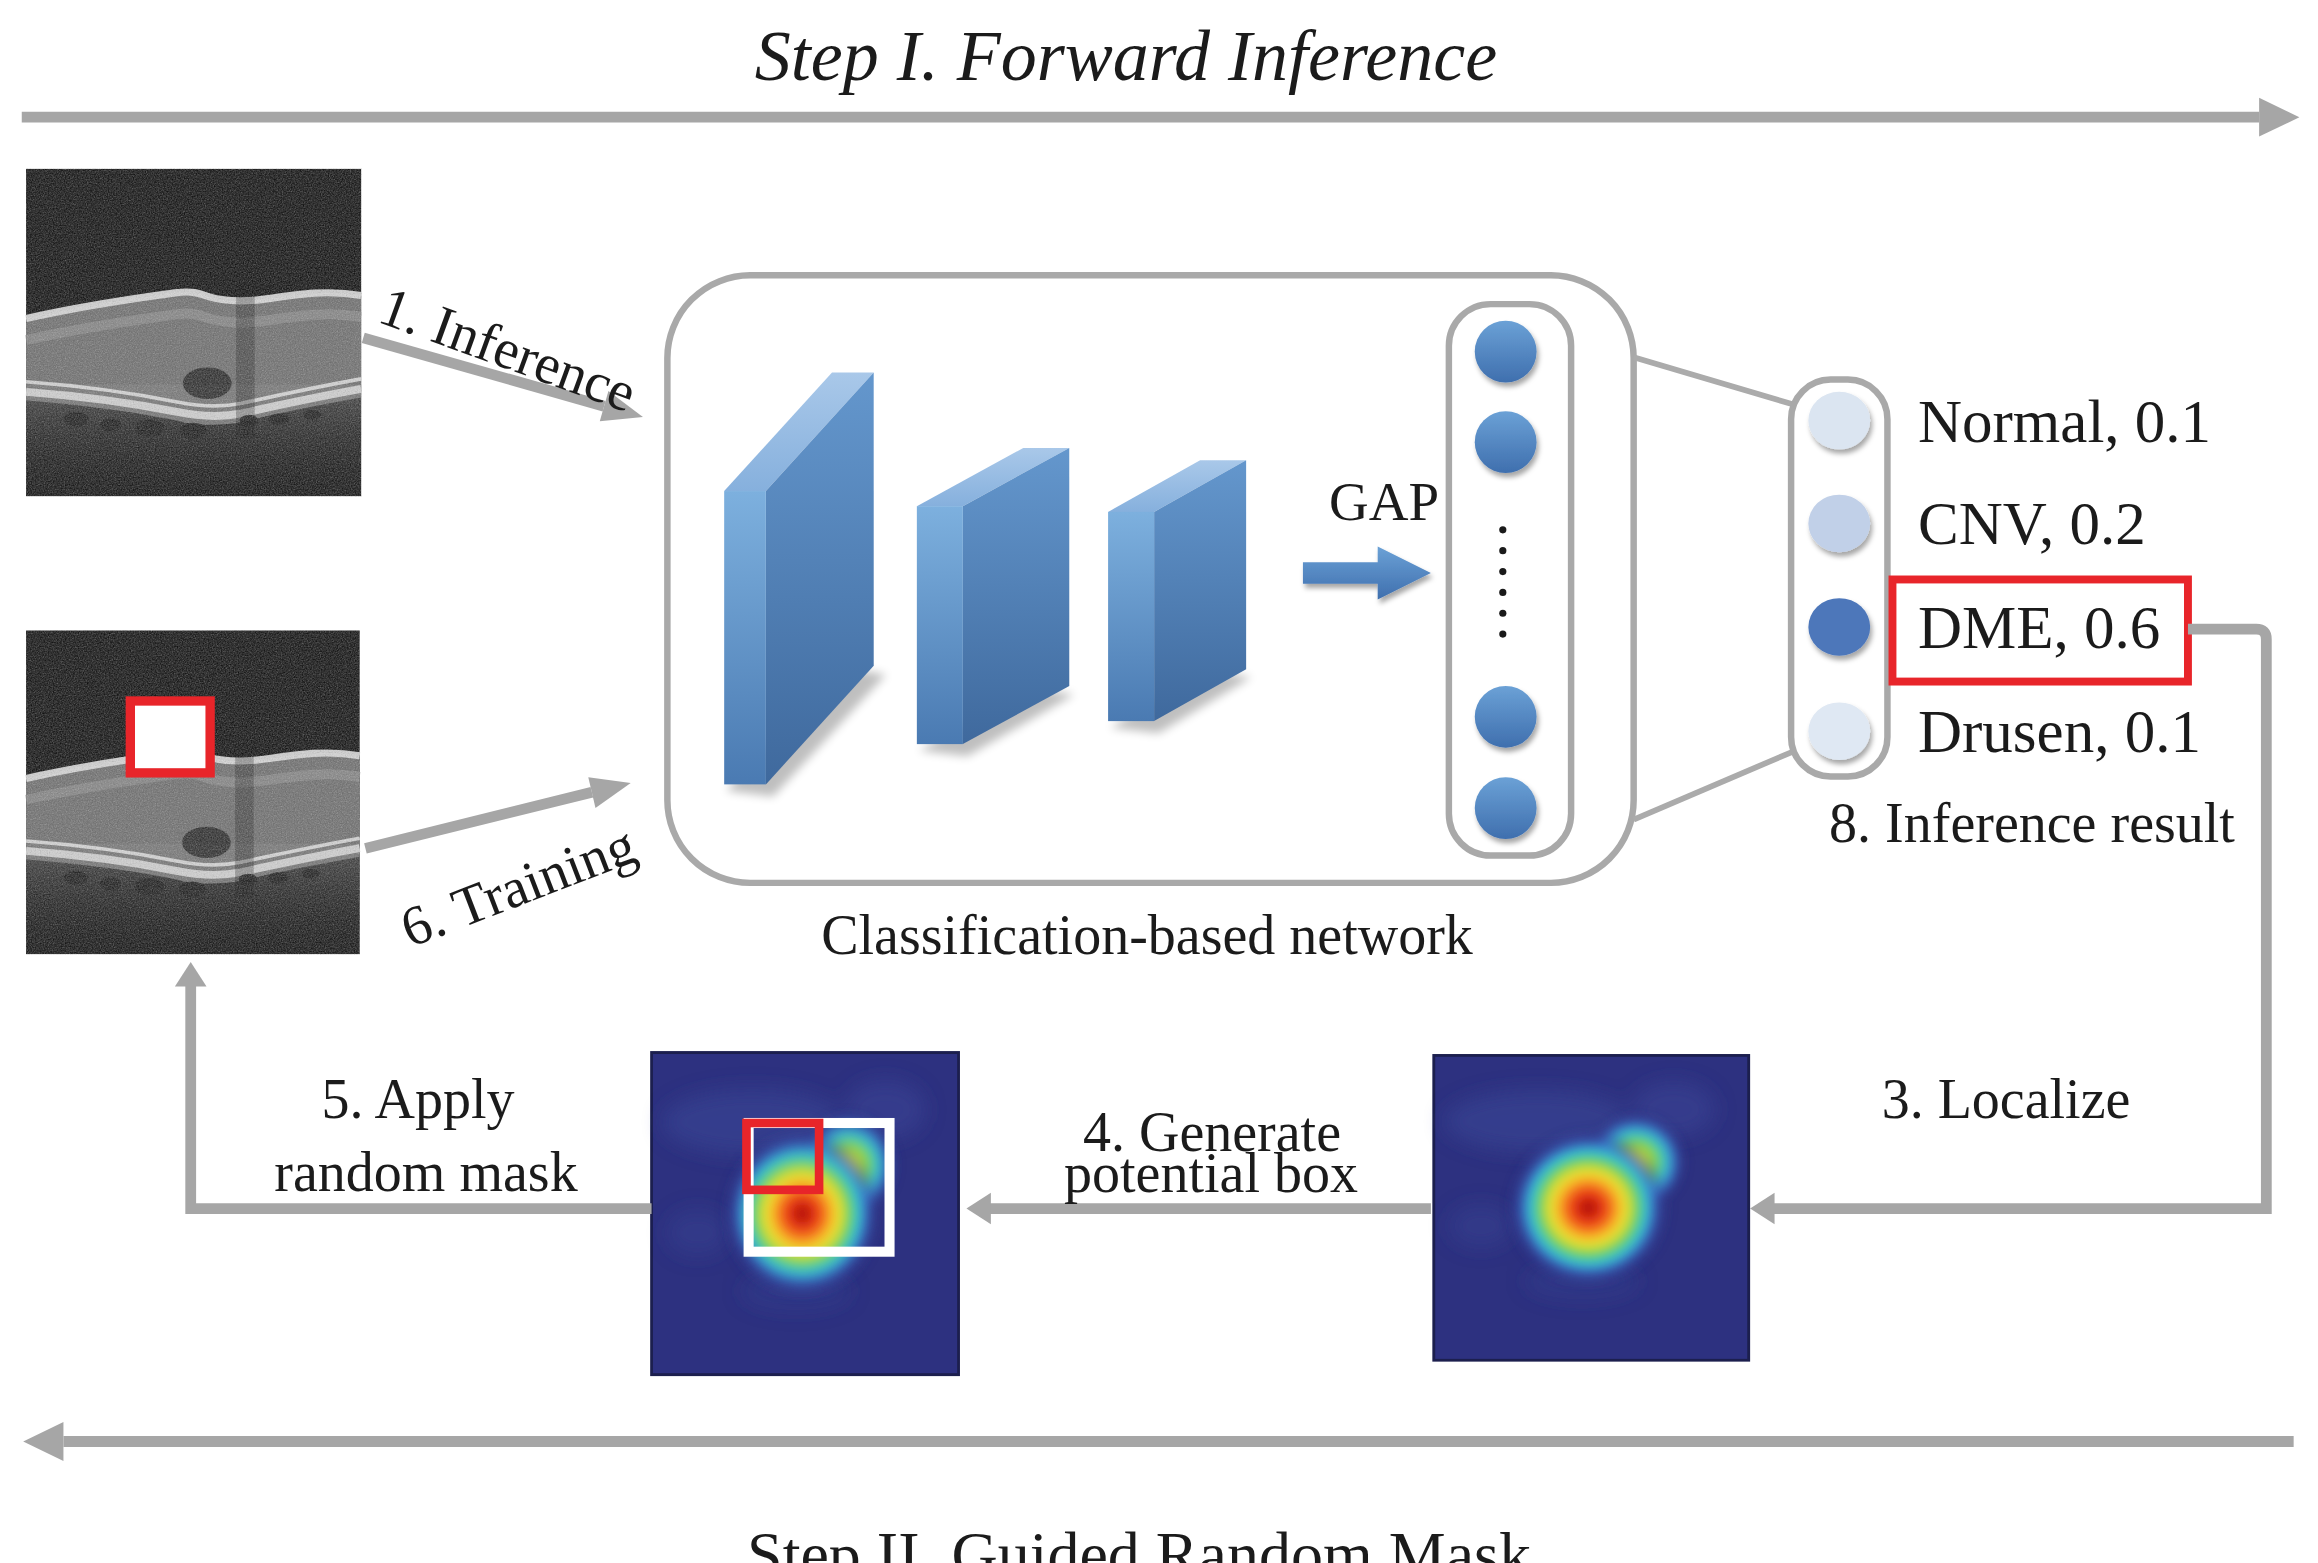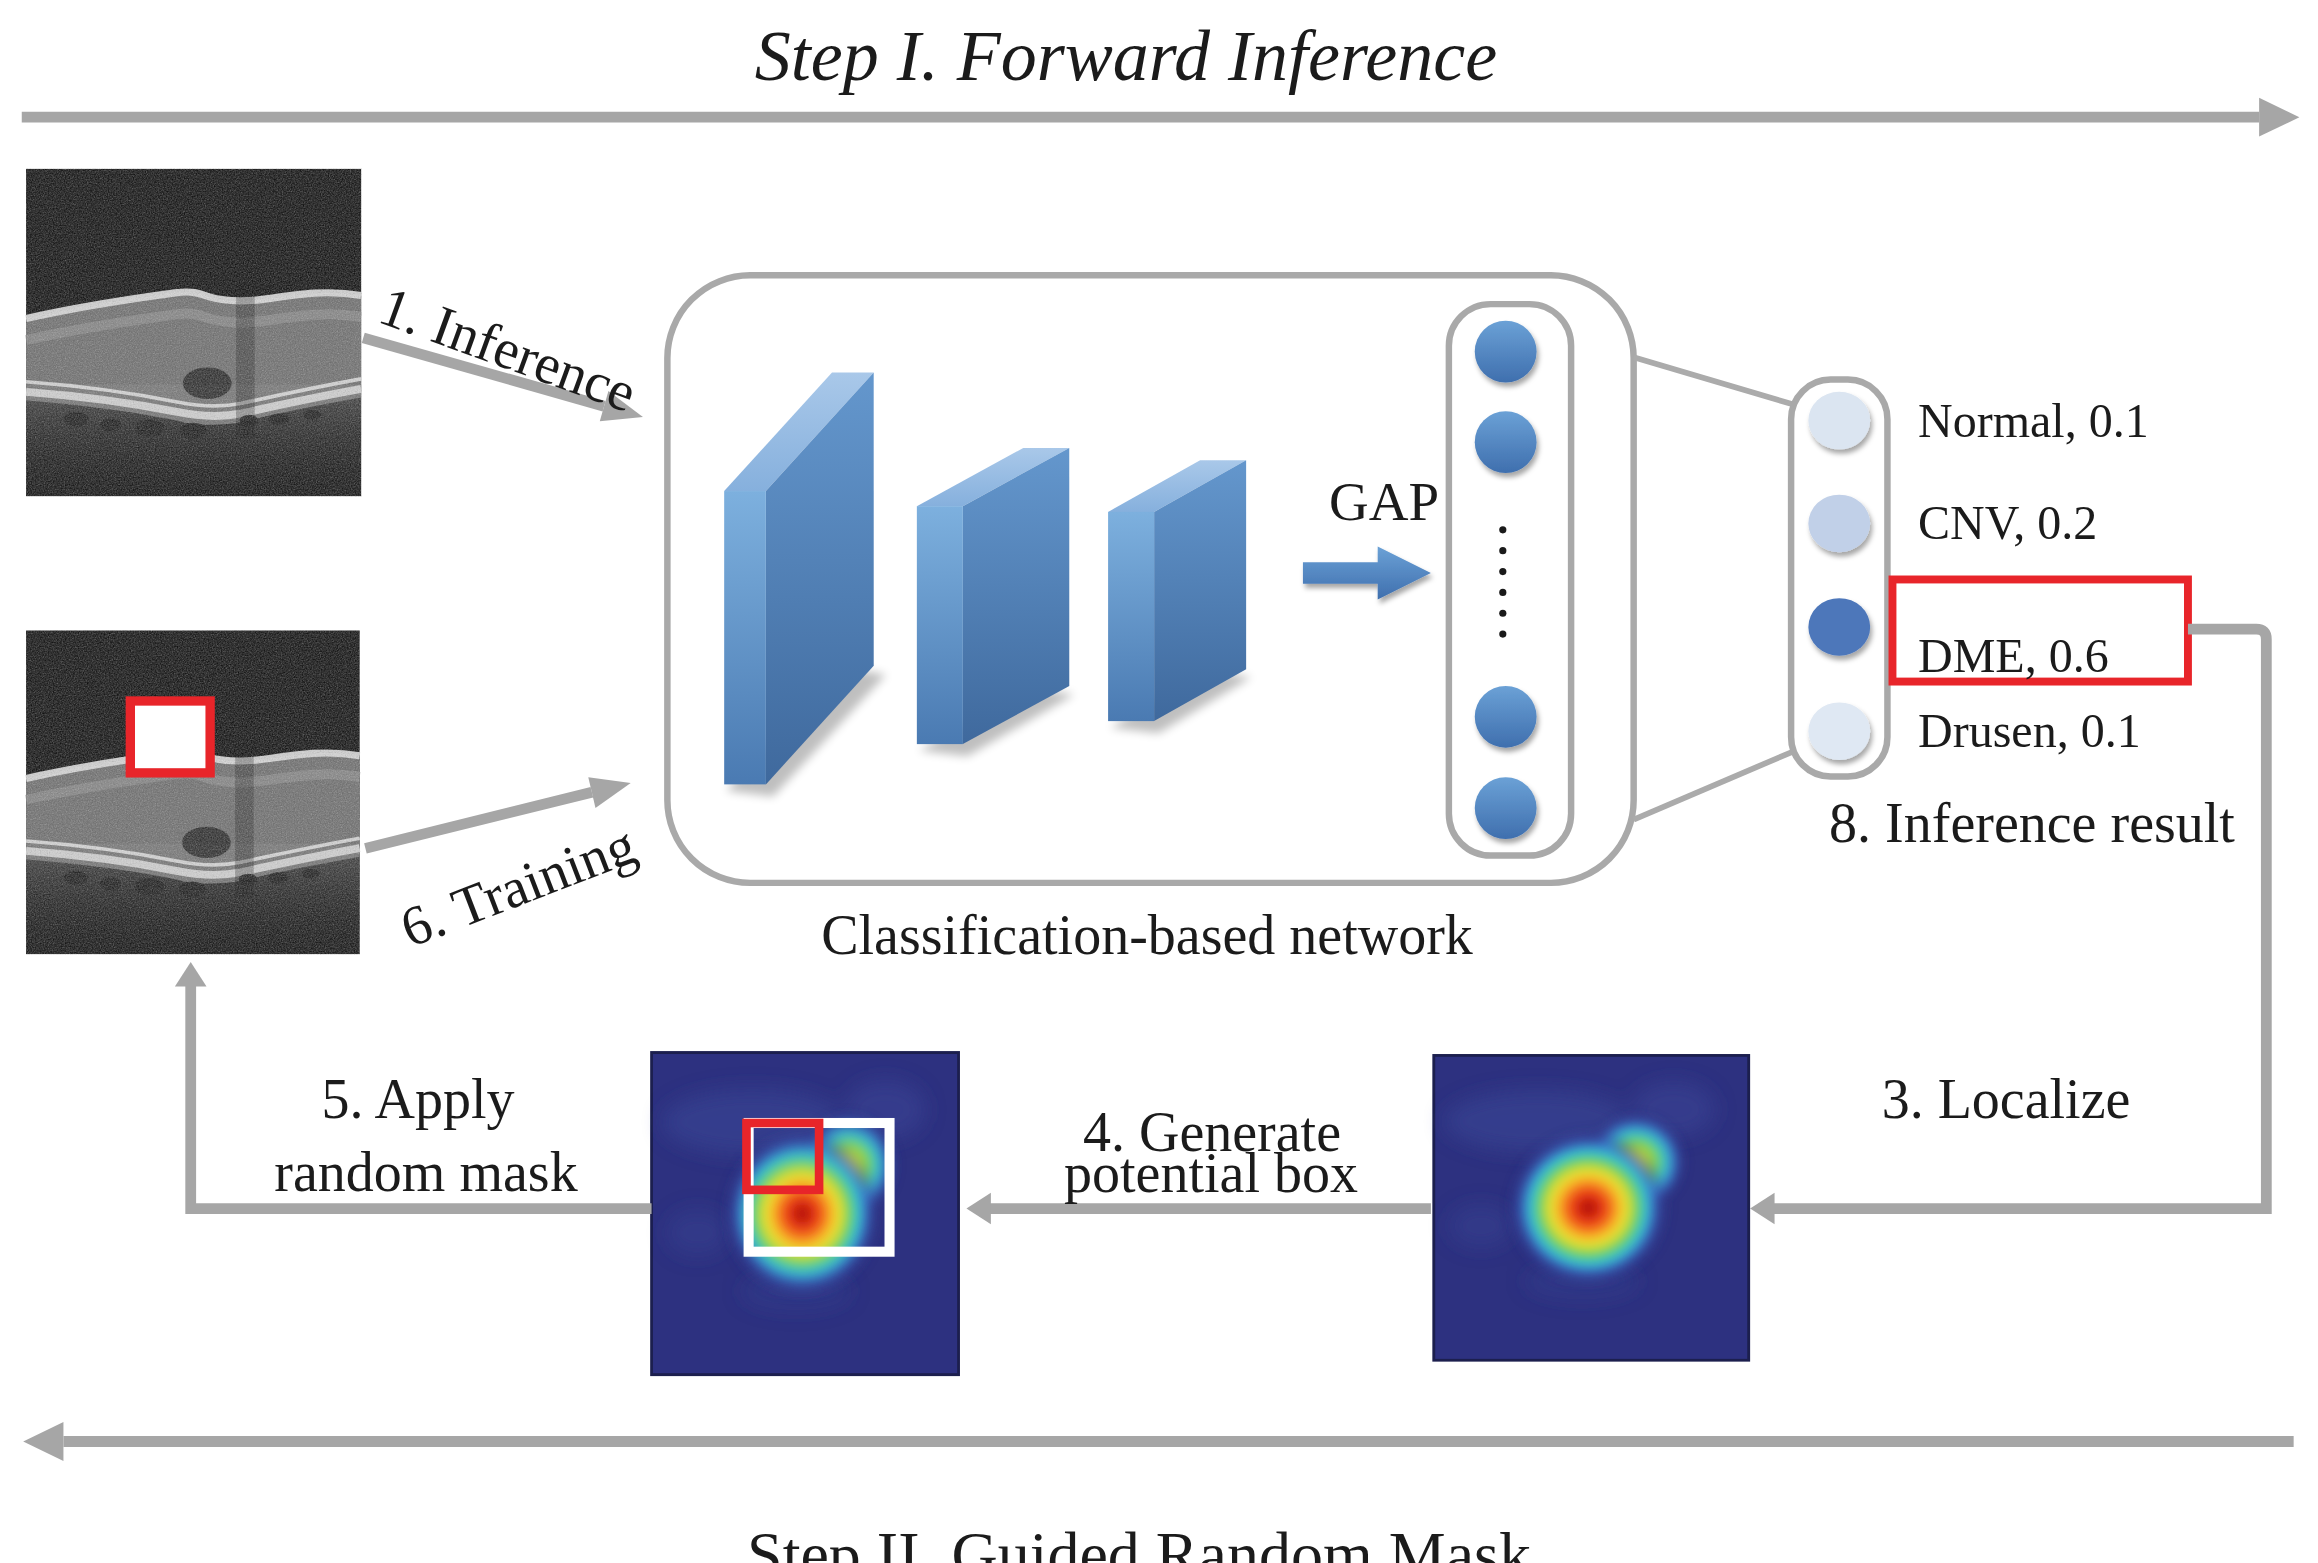--- a/index.html
+++ b/index.html
@@ -3,21 +3,21 @@
 <meta charset="utf-8">
 <style>
   html,body{margin:0;padding:0;background:#ffffff;}
   .stage{position:relative;width:2319px;height:1563px;background:#ffffff;overflow:hidden;
          font-family:"Liberation Serif","DejaVu Serif",serif;color:#1b1b1b;}
   .stage svg.layer{position:absolute;left:0;top:0;}
   .txt{position:absolute;white-space:nowrap;transform:translate(-50%,-50%);line-height:1;}
   .title{font-size:72px;font-style:italic;}
   .title2{font-size:64px;margin-top:48px;}
   .lbl{font-size:56px;}
-  .clabel{font-size:48px;transform:translate(0,-50%);}
+  .clabel{font-size:61px;transform:translate(0,-50%);}
   .gap{font-size:55px;}
   .rot-inf{transform:translate(-50%,-50%) rotate(20deg);}
   .rot-trn{transform:translate(-50%,-50%) rotate(-21deg);}
 </style>
 </head>
 <body>
 
 <div class="stage">
 
 <svg class="layer" width="2319" height="1563" viewBox="0 0 3225 2174">
@@ -232,21 +232,21 @@
 <div class="txt title2" style="left:1139px;top:1507px;">Step II. Guided Random Mask</div>
 
 <div class="txt lbl rot-inf" style="left:508px;top:349px;">1. Inference</div>
 <div class="txt lbl rot-trn" style="left:518px;top:886px;">6. Training</div>
 
 <div class="txt gap" style="left:1360px;top:501px;margin-left:24px;">GAP</div>
 <div class="txt lbl" style="left:1147px;top:935px;font-size:56px;">Classification-based network</div>
 
 <div class="txt clabel" style="left:1918px;top:421px;">Normal, 0.1</div>
 <div class="txt clabel" style="left:1918px;top:523px;">CNV, 0.2</div>
-<div class="txt clabel" style="left:1918px;top:656px;">DME, 0.6</div>
+<div class="txt clabel" style="left:1918px;top:627px;">DME, 0.6</div>
 <div class="txt clabel" style="left:1918px;top:731px;">Drusen, 0.1</div>
 
 <div class="txt lbl" style="left:2032px;top:823px;">8. Inference result</div>
 
 <div class="txt lbl" style="left:2006px;top:1099px;">3. Localize</div>
 
 <div class="txt lbl" style="left:1212px;top:1099px;margin-top:33px;">4. Generate</div>
 <div class="txt lbl" style="left:1211px;top:1173px;">potential box</div>
 
 <div class="txt lbl" style="left:418px;top:1099px;">5. Apply</div>

